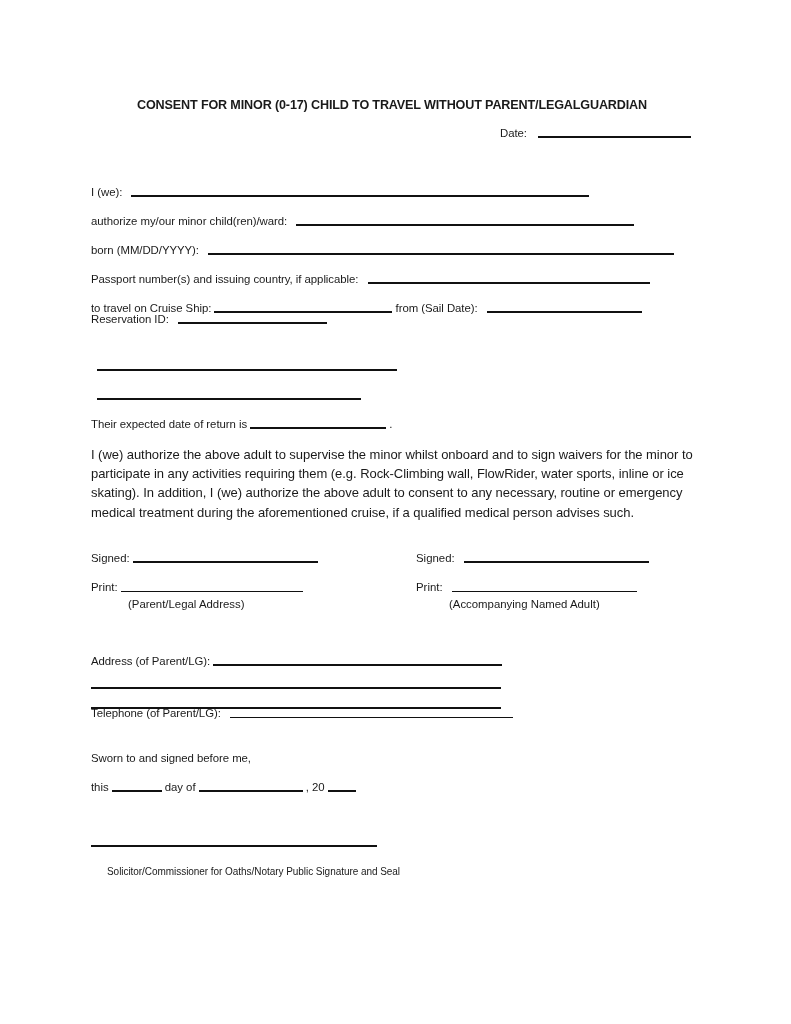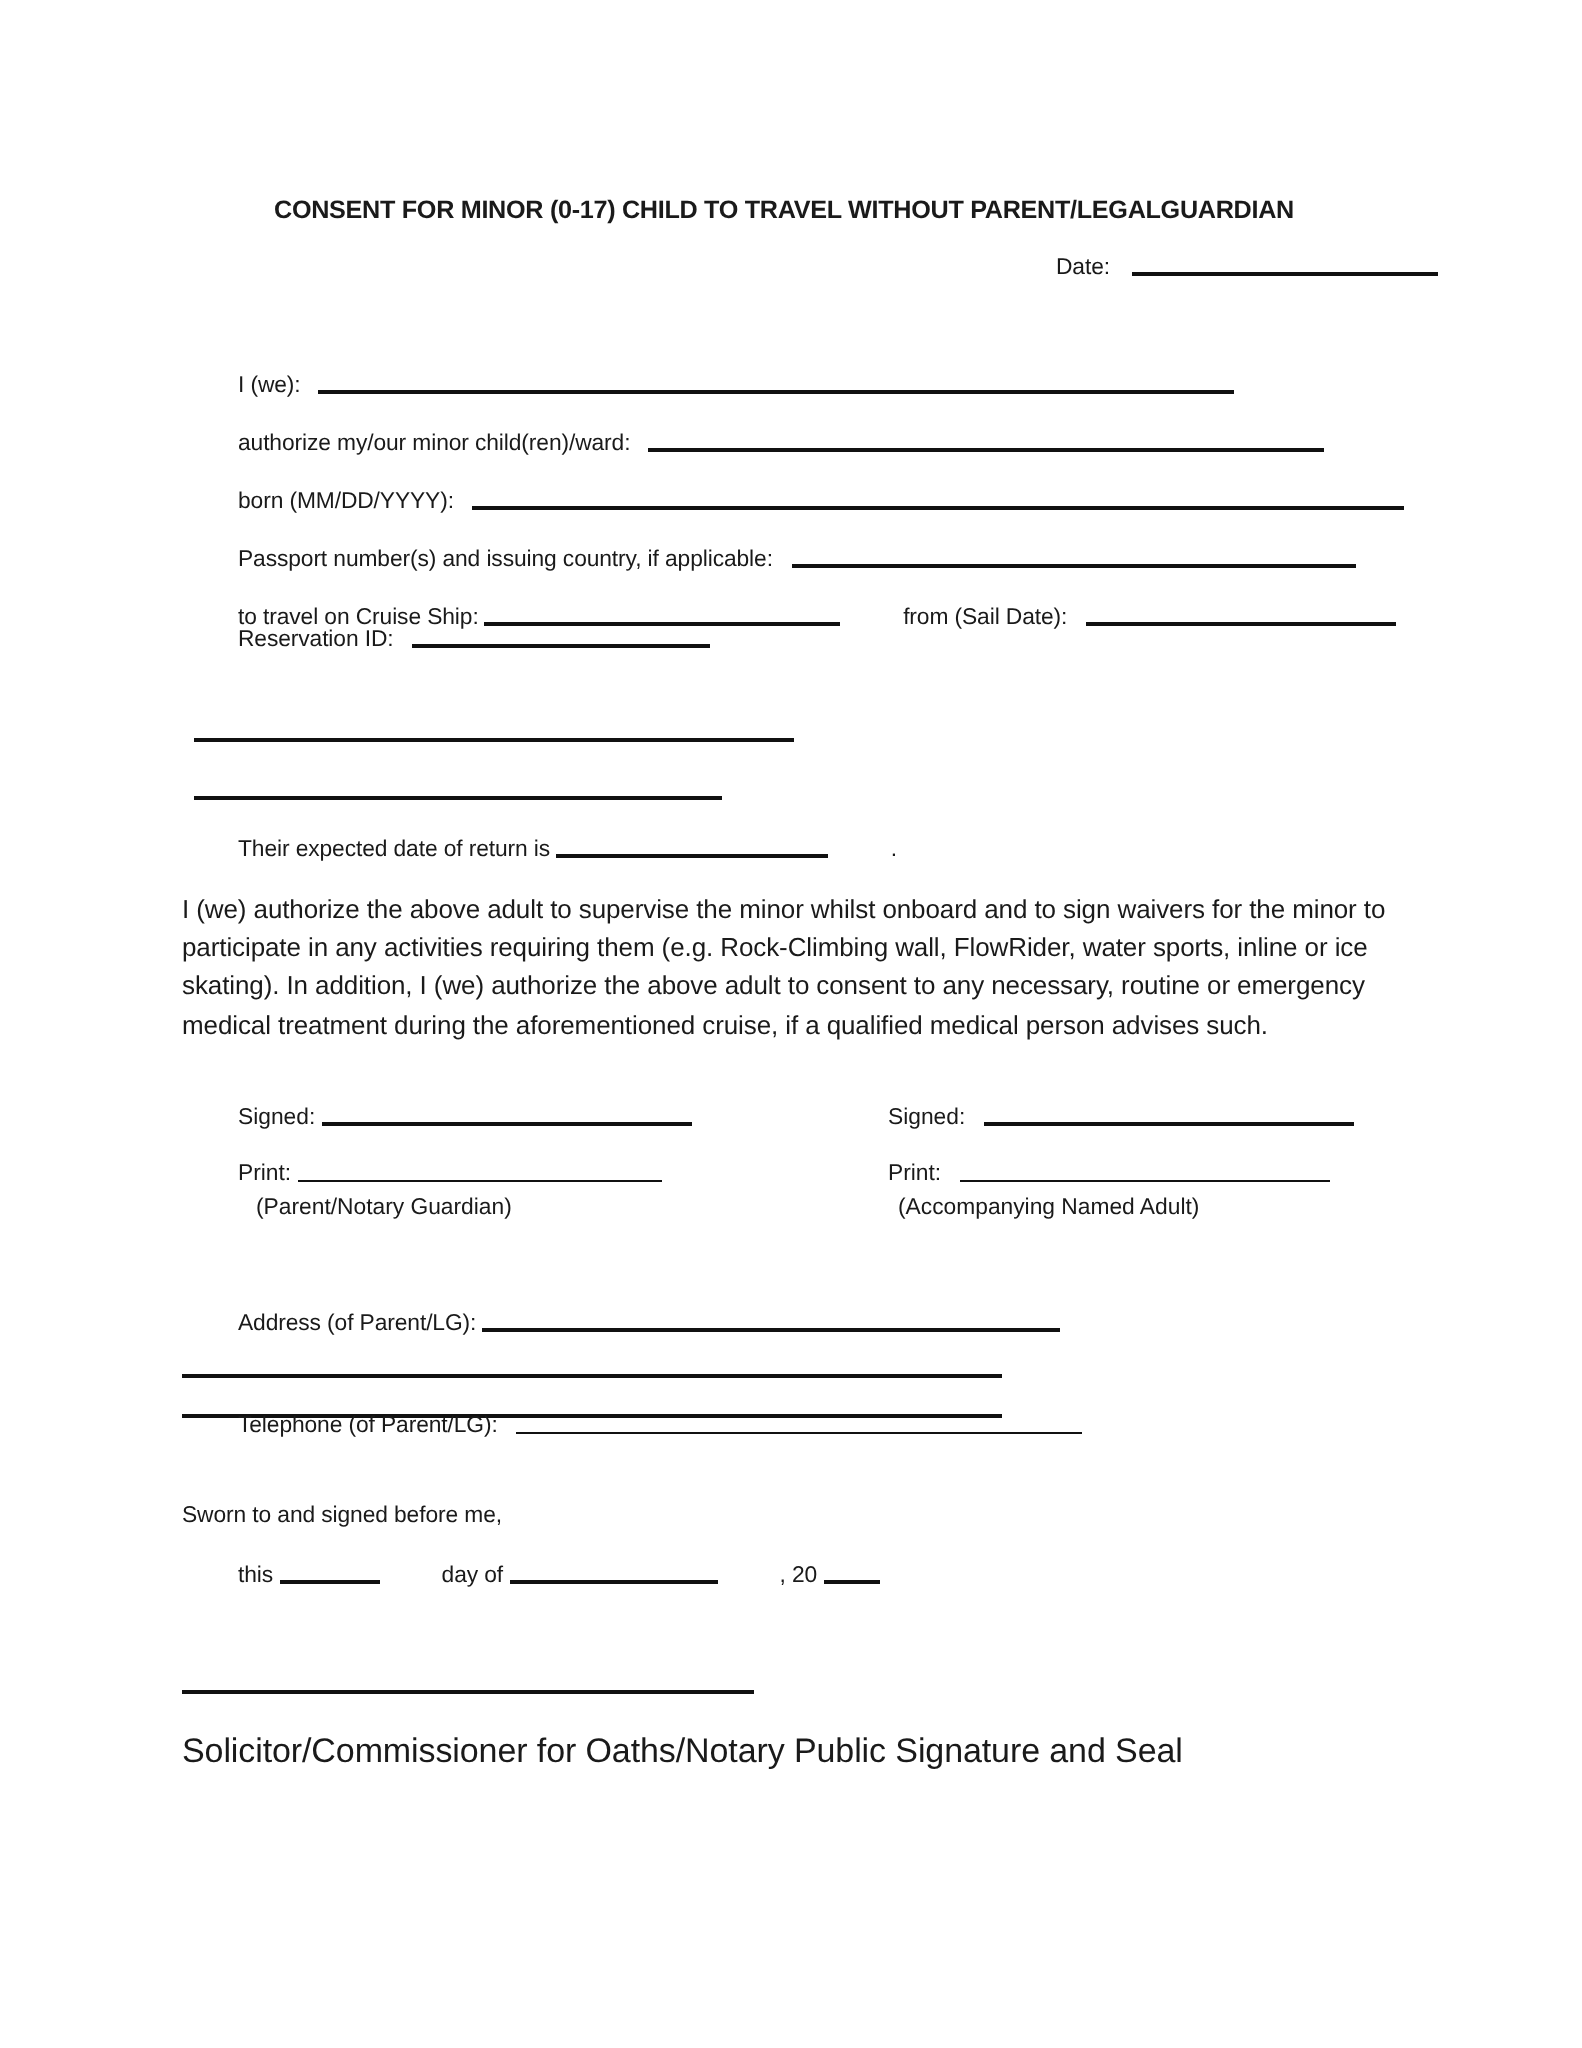--- a/index.html
+++ b/index.html
@@ -51,21 +51,20 @@
     left: 0;
     font-size: 11.4px;
     line-height: 14px;
     white-space: nowrap;
     letter-spacing: -0.05px;
   }
 
   .lbl {
     display: inline-block;
     vertical-align: baseline;
-    margin-left: 28px;
   }
 
   
   .rule {
     display: inline-block;
     vertical-align: baseline;
     border-bottom: 2px solid #111111;
     height: 10px;
     margin-bottom: -1px;
   }
@@ -99,22 +98,22 @@
     white-space: nowrap;
   }
   .sig-caption {
     position: absolute;
     font-size: 11.4px;
     white-space: nowrap;
   }
 
   .notary-caption {
     position: absolute;
-    left: 0;
-    font-size: 17px;
+    left: 16px;
+    font-size: 10px;
     white-space: nowrap;
     letter-spacing: -0.05px;
   }
 </style>
 </head>
 <body>
 
 <div class="page">
   <div class="content">
 
@@ -174,21 +173,21 @@
     <div class="para" style="top:445px;">I (we) authorize the above adult to supervise the minor whilst onboard and to sign waivers for the minor to participate in any activities requiring them (e.g. Rock-Climbing wall, FlowRider, water sports, inline or ice skating). In addition, I (we) authorize the above adult to consent to any necessary, routine or emergency medical treatment during the aforementioned cruise, if a qualified medical person advises such.</div>
 
     <div class="sig-block" style="top:551px; left:0;">
       <span class="lbl">Signed:</span>
       <span class="rule" style="width:185px;"></span>
     </div>
     <div class="sig-block" style="top:580px; left:0;">
       <span class="lbl">Print:</span>
       <span class="rule thin" style="width:182px;"></span>
     </div>
-    <div class="sig-caption" style="top:598px; left:37px;">(Parent/Notary Guardian)</div>
+    <div class="sig-caption" style="top:598px; left:37px;">(Parent/Legal Address)</div>
 
     <div class="sig-block" style="top:551px; left:325px;">
       <span class="lbl">Signed:</span>
       <span class="rule" style="width:185px; margin-left:6px;"></span>
     </div>
     <div class="sig-block" style="top:580px; left:325px;">
       <span class="lbl">Print:</span>
       <span class="rule thin" style="width:185px; margin-left:6px;"></span>
     </div>
     <div class="sig-caption" style="top:598px; left:358px;">(Accompanying Named Adult)</div>

